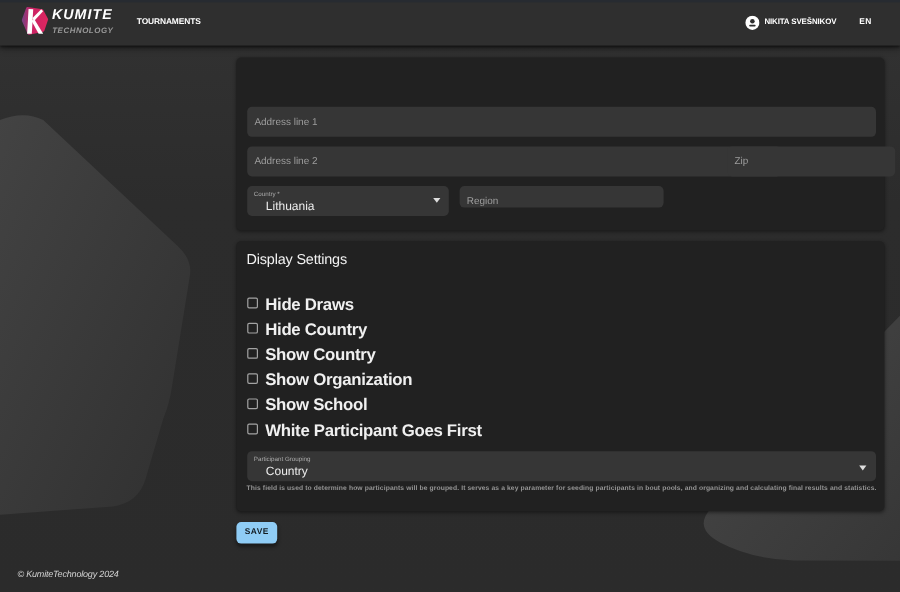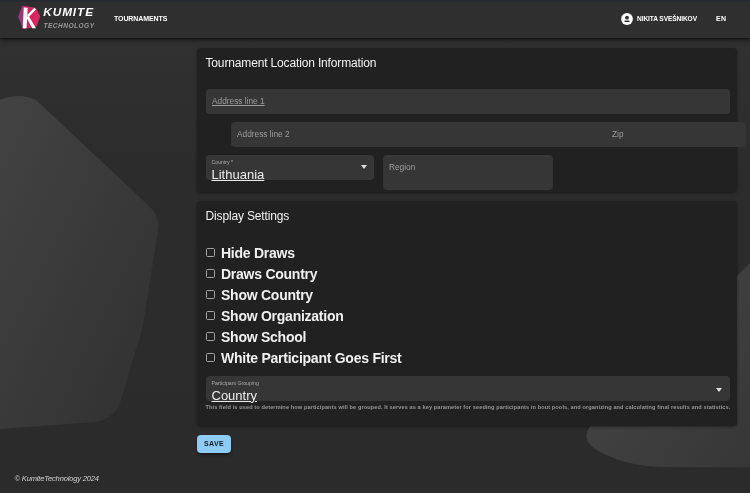--- a/index.html
+++ b/index.html
@@ -17,21 +17,21 @@
       font-weight:bold;letter-spacing:0.3px;}
   
   .card{left:197px;width:540px;background:#212121;border-radius:4px;
         box-shadow:0 1px 3px rgba(0,0,0,0.4);z-index:2;}
   #card1{top:48px;height:144px;}
   #card2{top:201px;height:225px;}
   .cardtitle{position:absolute;left:8.5px;color:#f2f2f2;font-size:12px;letter-spacing:-0.15px;}
   .input{position:absolute;background:#363636;border-radius:4px;}
   .ph{position:absolute;left:6.5px;top:0;color:#9d9d9d;font-size:8.3px;}
   .inlabel{position:absolute;left:6px;top:4px;color:#ababab;font-size:5.2px;}
-  .inval{position:absolute;left:6px;top:11.5px;color:#ececec;font-size:13px;text-decoration:underline;}
+  .inval{position:absolute;left:16px;top:11.5px;color:#ececec;font-size:10px;}
   .caret{position:absolute;width:0;height:0;border-left:3.8px solid transparent;
          border-right:3.8px solid transparent;border-top:4.6px solid #dedede;}
   
   .cbrow{position:absolute;left:9px;height:21px;}
   .cbbox{position:absolute;left:0;top:5.6px;width:6.6px;height:6.6px;
          border:1.1px solid #a3a3a3;border-radius:1.6px;}
   .cblab{position:absolute;left:15px;top:0;line-height:21px;color:#f0f0f0;font-size:14px;
          font-weight:bold;letter-spacing:-0.25px;white-space:nowrap;}
   #helper{left:205.5px;top:404px;width:526px;color:#969696;font-size:5.6px;
           font-weight:bold;letter-spacing:0.1px;z-index:3;}
@@ -79,49 +79,48 @@
 <div id="nav" class="abs">TOURNAMENTS</div>
 <svg class="abs" style="left:621px;top:13.4px;z-index:6" width="12" height="12" viewBox="0 0 12 12">
   <circle cx="6" cy="6" r="5.9" fill="#ffffff"></circle>
   <circle cx="6" cy="4.7" r="1.9" fill="#2f2f2f"></circle>
   <rect x="3.3" y="7.6" width="5.4" height="1.5" rx="0.75" fill="#2f2f2f"></rect>
 </svg>
 <div id="user" class="abs">NIKITA SVEŠNIKOV</div>
 <div id="en" class="abs">EN</div>
 
 <div id="card1" class="abs card">
-  <div class="cardtitle" style="top:8.4px;">Tournament Location Information</div>
   <div class="input" style="left:8.5px;top:41px;width:524px;height:24.5px;">
-    <div class="ph" style="line-height:24.5px;text-decoration:underline;">Address line 1</div>
+    <div class="ph" style="line-height:24.5px;">Address line 1</div>
   </div>
-  <div class="input" style="left:8.5px;top:74px;width:445px;height:24.5px;margin-left:25px;">
+  <div class="input" style="left:8.5px;top:74px;width:445px;height:24.5px;">
     <div class="ph" style="line-height:24.5px;">Address line 2</div>
   </div>
   <div class="input" style="left:408.5px;top:74px;width:140px;height:24.5px;">
     <div class="ph" style="line-height:24.5px;">Zip</div>
   </div>
   <div class="input" style="left:8.5px;top:107px;width:168px;height:24.5px;">
     <div class="inlabel">Country&nbsp;*</div>
     <div class="inval">Lithuania</div>
     <div class="caret" style="right:6.3px;top:10.2px;"></div>
   </div>
-  <div class="input" style="left:185.5px;top:107px;width:170px;height:35px;">
+  <div class="input" style="left:185.5px;top:107px;width:170px;height:18px;">
     <div class="ph" style="line-height:24.5px;">Region</div>
   </div>
 </div>
 
 <div id="card2" class="abs card">
   <div class="cardtitle" style="top:8.4px;">Display Settings</div>
   <div class="cbrow" style="top:41.5px;">
       <div class="cbbox"></div>
       <div class="cblab">Hide Draws</div>
     </div>
   <div class="cbrow" style="top:62.5px;">
       <div class="cbbox"></div>
-      <div class="cblab">Draws Country</div>
+      <div class="cblab">Hide Country</div>
     </div>
   <div class="cbrow" style="top:83.5px;">
       <div class="cbbox"></div>
       <div class="cblab">Show Country</div>
     </div>
   <div class="cbrow" style="top:104.5px;">
       <div class="cbbox"></div>
       <div class="cblab">Show Organization</div>
     </div>
   <div class="cbrow" style="top:125.5px;">

